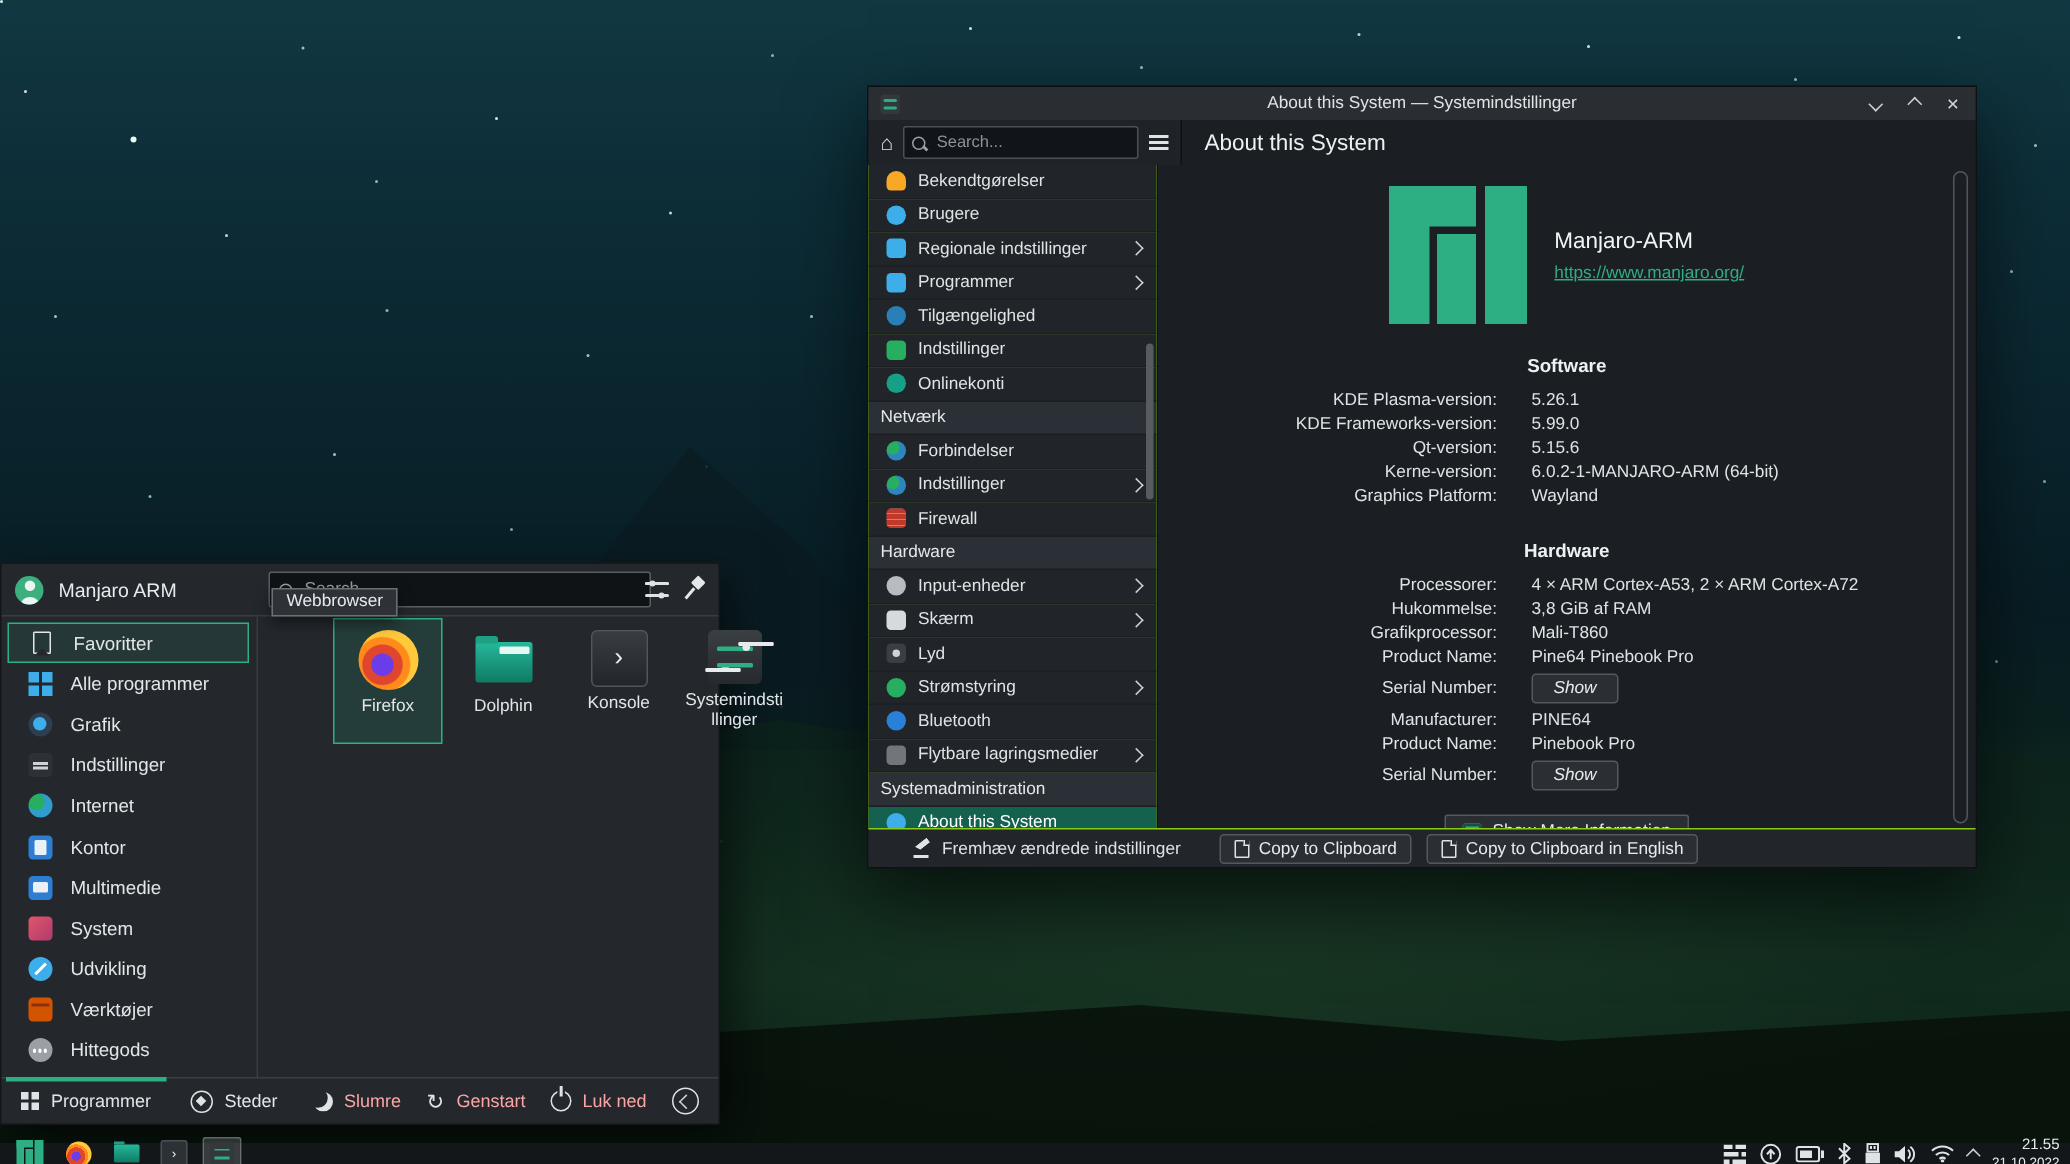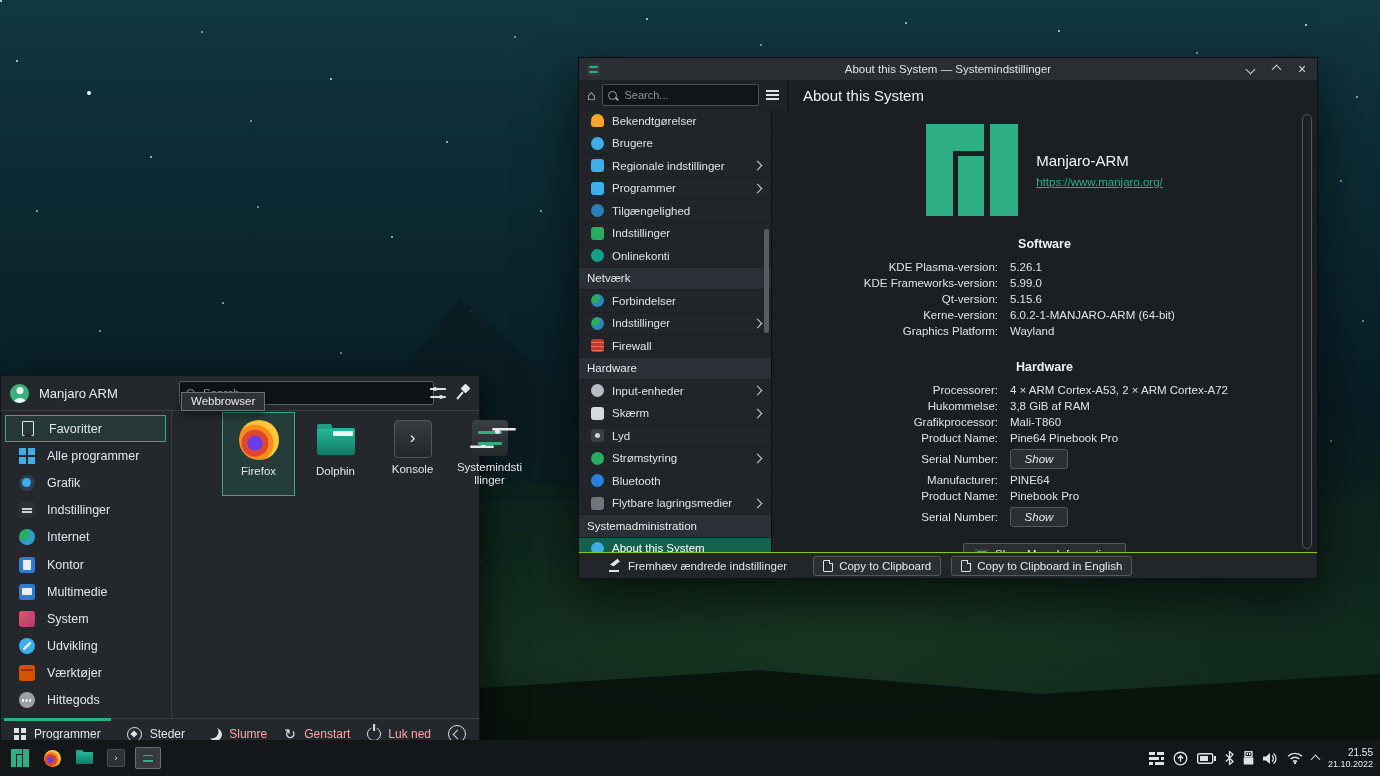--- a/index.html
+++ b/index.html
@@ -70,21 +70,21 @@
   .ic-speaker::after{content:"";position:absolute;left:4px;top:4px;width:5px;height:5px;border-radius:50%;background:#cfd3d7;}
   .ic-bell{border-radius:50% 50% 3px 3px !important;}
   .s-scroll{position:absolute;left:185px;top:171px;width:5px;height:104px;background:#585c61;border-radius:2.5px;}
   
   .s-content{position:absolute;left:193px;top:52px;right:0;bottom:25px;background:#1b1f23;overflow:hidden;}
   .c-scroll{position:absolute;right:5px;top:4px;bottom:4px;width:8px;border:1px solid #53575b;border-radius:5px;}
   .logo-row{display:flex;justify-content:center;align-items:center;gap:18px;margin-top:14px;}
   .distro-name{font-size:15px;color:#f2f4f5;margin-bottom:7px;}
   .distro-link{font-size:11.5px;color:#2eae83;text-decoration:underline;cursor:pointer;}
   .sec-title{text-align:center;font-size:12.5px;font-weight:bold;color:#eef0f2;margin-top:21px;margin-bottom:8px;}
-  .info-row{display:grid;grid-template-columns:226px 1fr;gap:12px;align-items:center;min-height:16px;font-size:11.5px;color:#dfe3e6;}
+  .info-row{display:grid;grid-template-columns:226px 1fr;gap:23px;align-items:center;min-height:16px;font-size:11.5px;color:#dfe3e6;}
   .info-label{text-align:right;}
   .info-value{text-align:left;white-space:nowrap;}
   .show-btn{justify-self:start;height:20px;min-width:58px;margin:3px 0;background:#2b2f34;border:1px solid #55595e;border-radius:3px;color:#e8eaed;font-size:11.5px;font-family:inherit;cursor:default;font-style:italic;}
   .show-more{margin:13px auto 0;display:flex;align-items:center;gap:7px;background:#2a2e33;border:1px solid #55595e;border-radius:2px;color:#e8eaed;font-size:11.5px;font-family:inherit;padding:4px 11px;cursor:default;}
   .smi-ico{width:13px;height:10px;border-radius:2px;background:#2eae83;box-shadow:inset 0 0 0 2px #1b4f41;}
   
   .s-footer{position:absolute;left:0;bottom:0;right:0;height:25px;background:#22262a;border-top:1px solid #84cc16;display:flex;align-items:center;}
   .hl-toggle{display:flex;align-items:center;gap:7px;color:#dfe3e6;font-size:11.5px;padding-left:30px;cursor:default;}
   .pen-ico{width:12px;height:12px;position:relative;}
   .pen-ico::before{content:"";position:absolute;left:1px;top:1px;width:10px;height:4px;background:#dfe3e6;transform:rotate(-38deg);clip-path:polygon(0 0,100% 0,100% 100%,18% 100%);}
@@ -162,21 +162,21 @@
   .compass-ico::after{content:"";position:absolute;left:50%;top:50%;width:5px;height:5px;background:#dfe3e6;transform:translate(-50%,-50%) rotate(45deg);}
   .l-actions{margin-left:auto;display:flex;align-items:center;gap:17px;padding-right:13px;}
   .l-action{display:flex;align-items:flex-end;gap:7px;color:#fca5a5;font-size:12px;cursor:default;}
   .moon-ico{width:13px;height:13px;border-radius:50%;box-shadow:inset -3.5px -2.5px 0 0 #dfe3e6;}
   .restart-ico{width:13px;height:13px;color:#dfe3e6;font-size:14px;line-height:12px;}
   .restart-ico::before{content:"↻";}
   .power-ico{width:12px;height:12px;border:1.6px solid #dfe3e6;border-radius:50%;position:relative;}
   .power-ico::after{content:"";position:absolute;left:50%;top:-4px;transform:translateX(-50%);width:1.8px;height:7px;background:#dfe3e6;box-shadow:0 0 0 1.5px #24282d;}
   .collapse-ico{width:16px;height:16px;border:1.4px solid #dfe3e6;border-radius:50%;display:flex;align-items:center;justify-content:center;}
   
-  #taskbar{position:absolute;left:0;bottom:0;width:100%;height:36px;background:#14171a;display:flex;align-items:center;padding:0 7px;box-sizing:border-box;z-index:30;}
+  #taskbar{position:absolute;left:0;bottom:0;width:100%;height:14px;background:#14171a;display:flex;align-items:center;padding:0 7px;box-sizing:border-box;z-index:30;}
   .tb-app{width:26px;height:22px;display:flex;align-items:center;justify-content:center;margin-right:6px;border-radius:2px;cursor:default;}
   .tb-app.active{background:rgba(255,255,255,.16);box-shadow:inset 0 0 0 1px rgba(255,255,255,.25);}
   .mini-ff{width:17px;height:17px;border-radius:50%;background:radial-gradient(circle at 40% 58%,#6a3de8 0 3px,#e0452e 3px 6px,#ff8c1a 6px 8px,#ffc83d 8px);}
   .mini-dolphin{width:17px;height:12px;border-radius:1px;background:linear-gradient(180deg,#25b99a,#0f7a64);position:relative;}
   .mini-dolphin::before{content:"";position:absolute;left:0;top:-2px;width:7px;height:2px;background:#1ea183;}
   .mini-konsole{width:16px;height:16px;border-radius:2px;background:#2c3136;border:1px solid #4b5055;color:#eef0f2;font-size:9px;display:flex;align-items:center;justify-content:center;}
   .mini-konsole::before{content:"›";}
   .mini-syss{width:16px;height:16px;border-radius:2px;background:#33383d;position:relative;}
   .mini-syss::before,.mini-syss::after{content:"";position:absolute;left:3px;right:3px;height:1.6px;background:#2eae83;}
   .mini-syss::before{top:4.5px;} .mini-syss::after{bottom:4.5px;}

